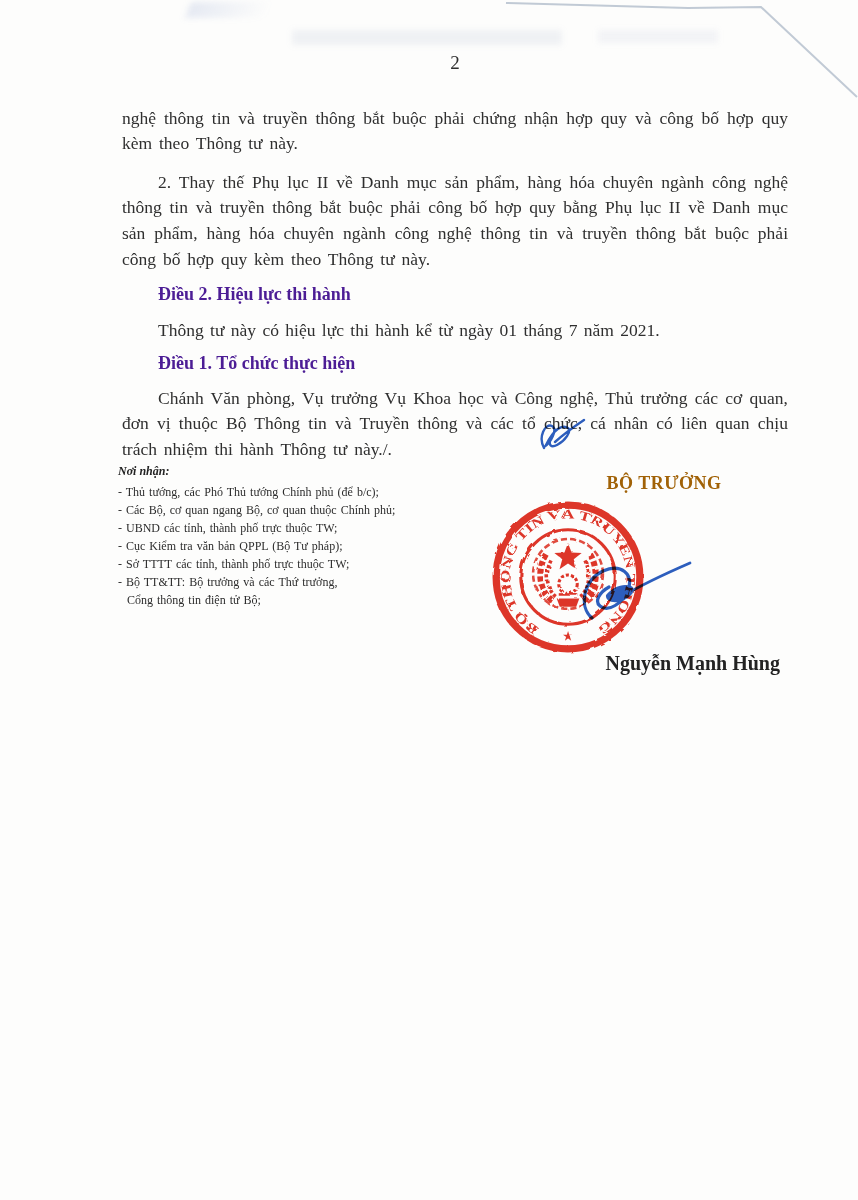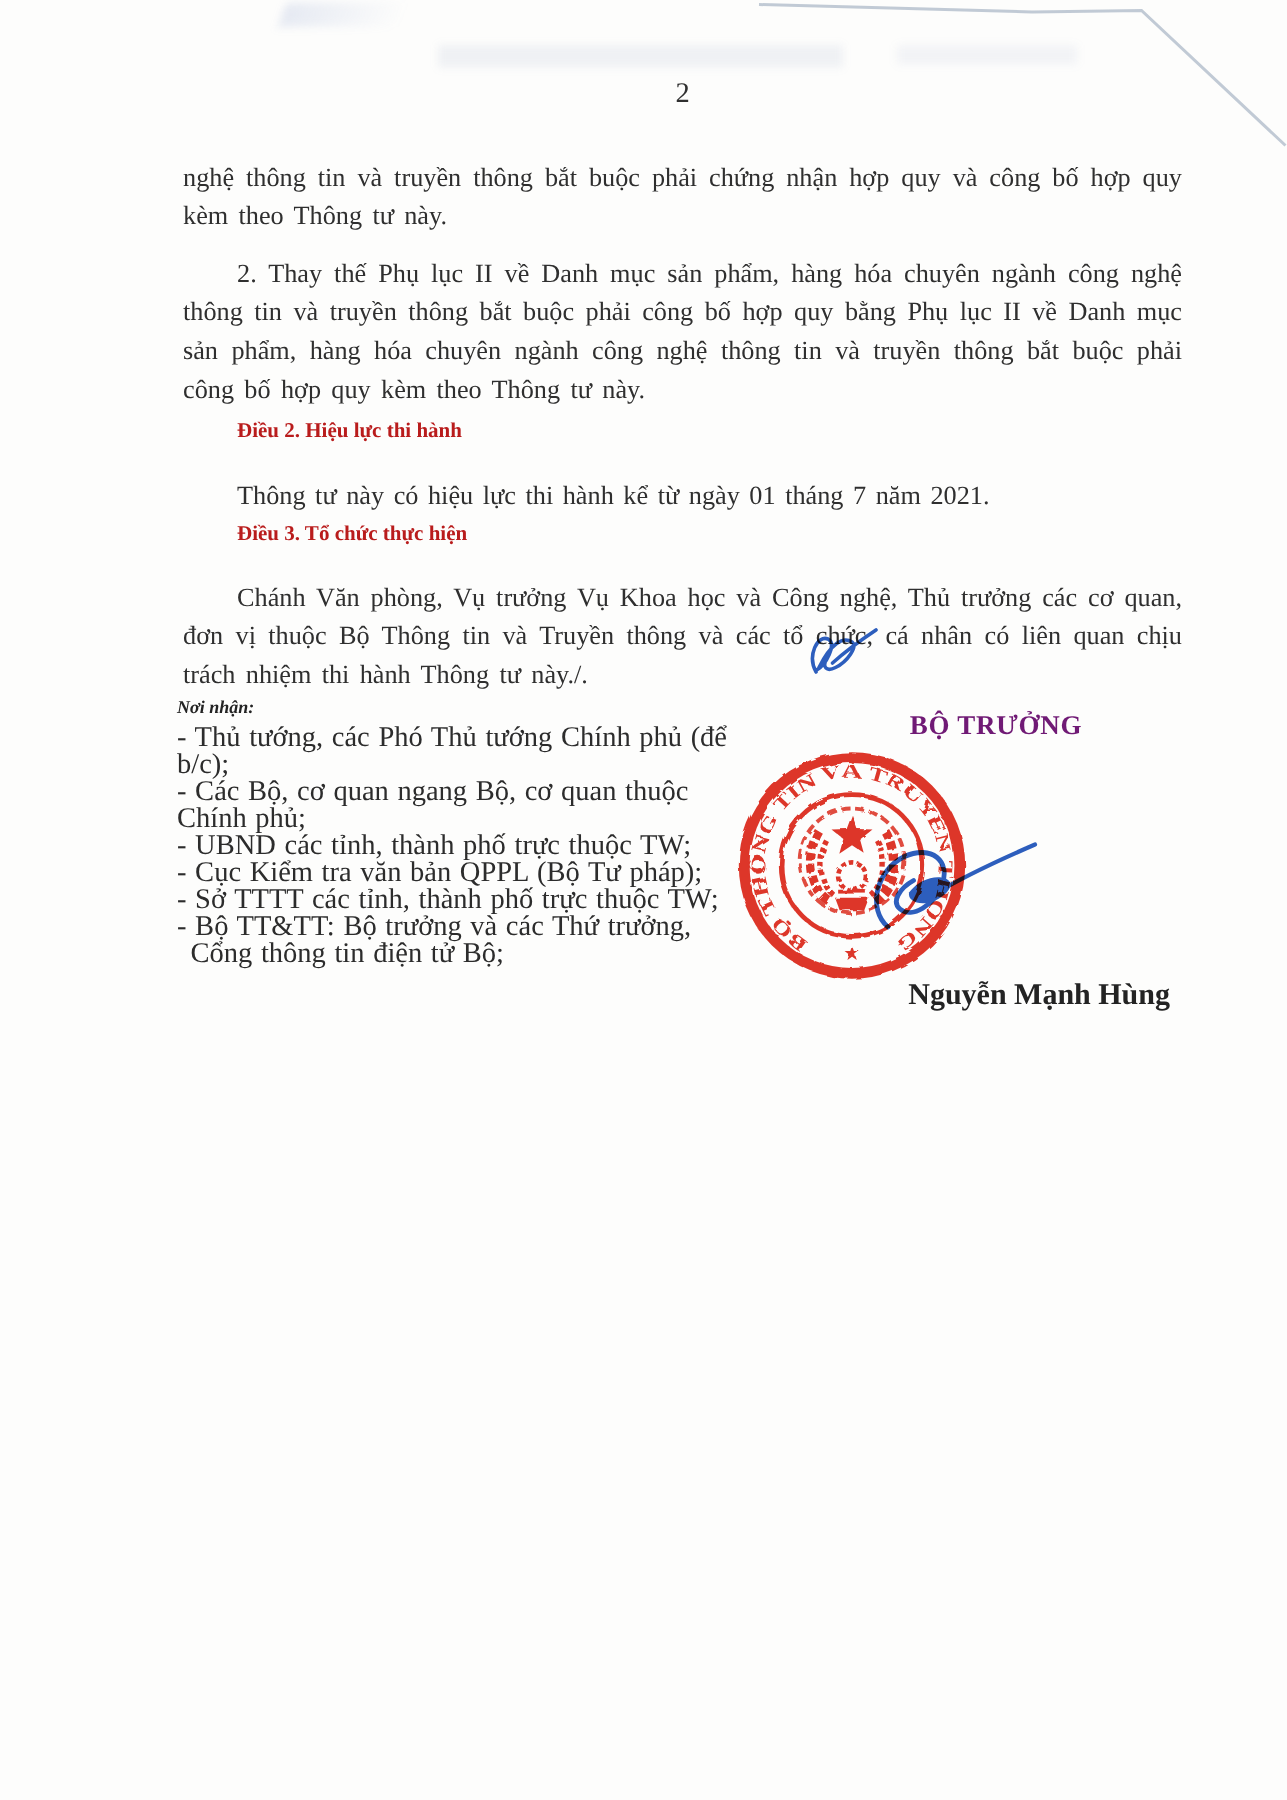--- a/index.html
+++ b/index.html
@@ -25,35 +25,35 @@
   .pagenum{
     position:absolute;left:122px;top:52px;width:666px;
     text-align:center;font-size:19px;
   }
 
   .bodytext{position:absolute;left:122px;width:666px;
     font-size:17.5px;line-height:25.8px;text-align:justify;word-spacing:2.5px;}
   .bodytext.indent{text-indent:36px;}
   .para1{top:88px;}
   .para2{top:152px;}
-  .h-art{position:absolute;left:158px;font-size:14px;font-weight:bold;color:#b91c1c;}
+  .h-art{position:absolute;left:158px;font-size:18px;font-weight:bold;color:#4c1d95;}
   .h-art2{top:266px;}
   .art2-text{position:absolute;left:122px;top:302px;width:666px;
     font-size:17.5px;text-indent:36px;word-spacing:2px;}
   .h-art3{top:335px;}
   .para3{top:368px;}
 
   .recipients{position:absolute;left:118px;top:464px;width:380px;}
   .recipients-title{font-size:12px;font-weight:bold;font-style:italic;color:#232323;}
   .recipients-list{list-style:none;margin:4px 0 0 0;padding:0;
-    font-size:19px;line-height:18px;color:#2c2c2c;word-spacing:1px;}
+    font-size:12px;line-height:18px;color:#2c2c2c;word-spacing:1px;}
   .recipients-list li.cont{padding-left:9px;}
 
   .sig-block{position:absolute;left:548px;top:473px;width:232px;text-align:center;}
-  .sig-title{font-size:18px;font-weight:bold;letter-spacing:.5px;color:#701a75;}
+  .sig-title{font-size:18px;font-weight:bold;letter-spacing:.5px;color:#a16207;}
   .signer-name{position:absolute;left:548px;top:652px;width:232px;text-align:right;
     font-size:20px;font-weight:bold;color:#232323;}
 
   .seal{position:absolute;left:491px;top:500px;width:154px;height:154px;mix-blend-mode:multiply;}
   .pen-sign{position:absolute;left:576px;top:556px;width:118px;height:78px;mix-blend-mode:multiply;}
   .paraph{position:absolute;left:533px;top:416px;width:54px;height:40px;mix-blend-mode:multiply;}
 
   .red-stroke{stroke:var(--seal-red);fill:none;}
   .red-fill{fill:var(--seal-red);}
   .red-text{fill:var(--seal-red);font-family:"Liberation Serif","DejaVu Serif",serif;font-weight:bold;}
@@ -75,21 +75,21 @@
   </svg>
 
   <div class="pagenum">2</div>
 
   <p class="bodytext para1">nghệ thông tin và truyền thông bắt buộc phải chứng nhận hợp quy và công bố hợp quy kèm theo Thông tư này.</p>
   <p class="bodytext indent para2">2. Thay thế Phụ lục II về Danh mục sản phẩm, hàng hóa chuyên ngành công nghệ thông tin và truyền thông bắt buộc phải công bố hợp quy bằng Phụ lục II về Danh mục sản phẩm, hàng hóa chuyên ngành công nghệ thông tin và truyền thông bắt buộc phải công bố hợp quy kèm theo Thông tư này.</p>
 
   <h3 class="h-art h-art2">Điều 2. Hiệu lực thi hành</h3>
   <p class="art2-text">Thông tư này có hiệu lực thi hành kể từ ngày 01 tháng 7 năm 2021.</p>
 
-  <h3 class="h-art h-art3">Điều 3. Tổ chức thực hiện</h3>
+  <h3 class="h-art h-art3">Điều 1. Tổ chức thực hiện</h3>
   <p class="bodytext indent para3">Chánh Văn phòng, Vụ trưởng Vụ Khoa học và Công nghệ, Thủ trưởng các cơ quan, đơn vị thuộc Bộ Thông tin và Truyền thông và các tổ chức, cá nhân có liên quan chịu trách nhiệm thi hành Thông tư này./.</p>
 
   <svg class="paraph" viewBox="0 0 54 40">
     <path class="blue-stroke" stroke-width="2.4" d="M11,32 C5,21 12,7 19,10 C25,13 18,27 11,31 M13,29 C21,13 29,8 35,12 C39,15 32,25 24,29 C18,32 15,29 18,23 M22,26 C32,17 42,10 51,4"></path>
   </svg>
 
   <div class="recipients">
     <div class="recipients-title">Nơi nhận:</div>
     <ul class="recipients-list">
       <li>- Thủ tướng, các Phó Thủ tướng Chính phủ (để b/c);</li>

